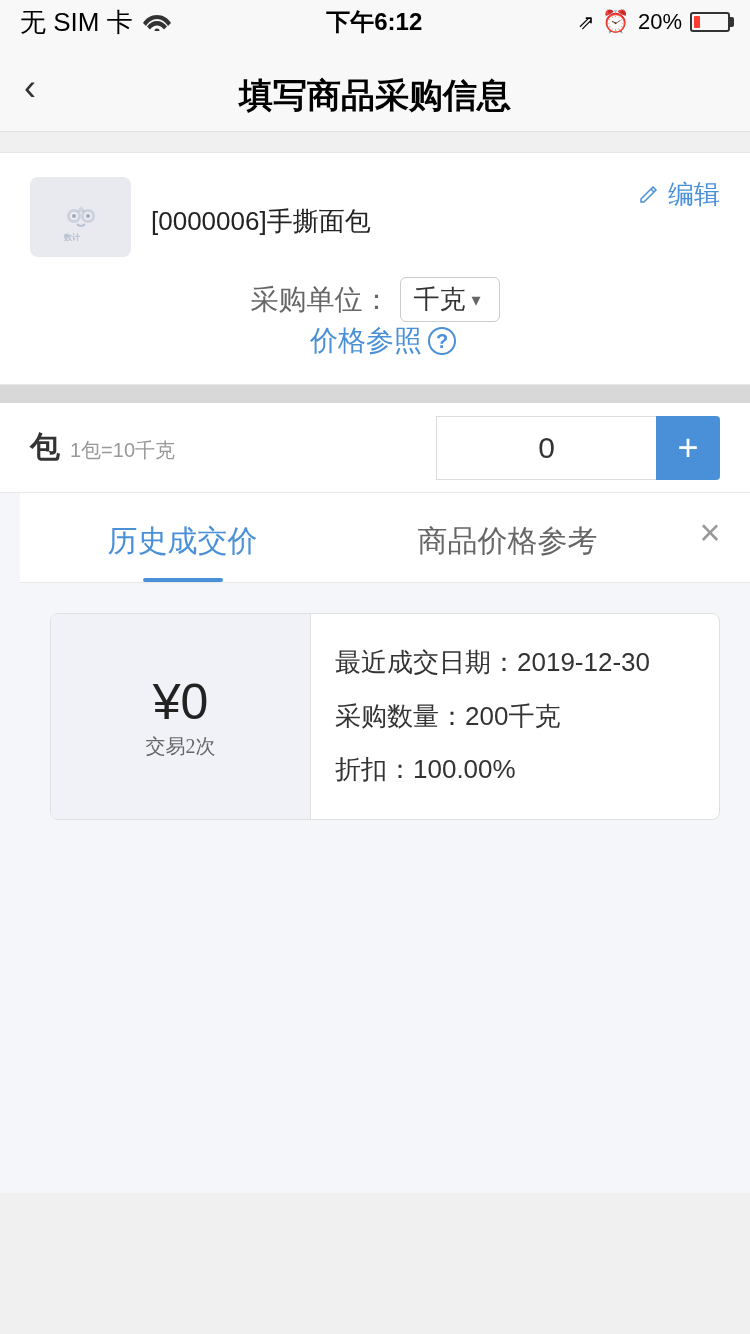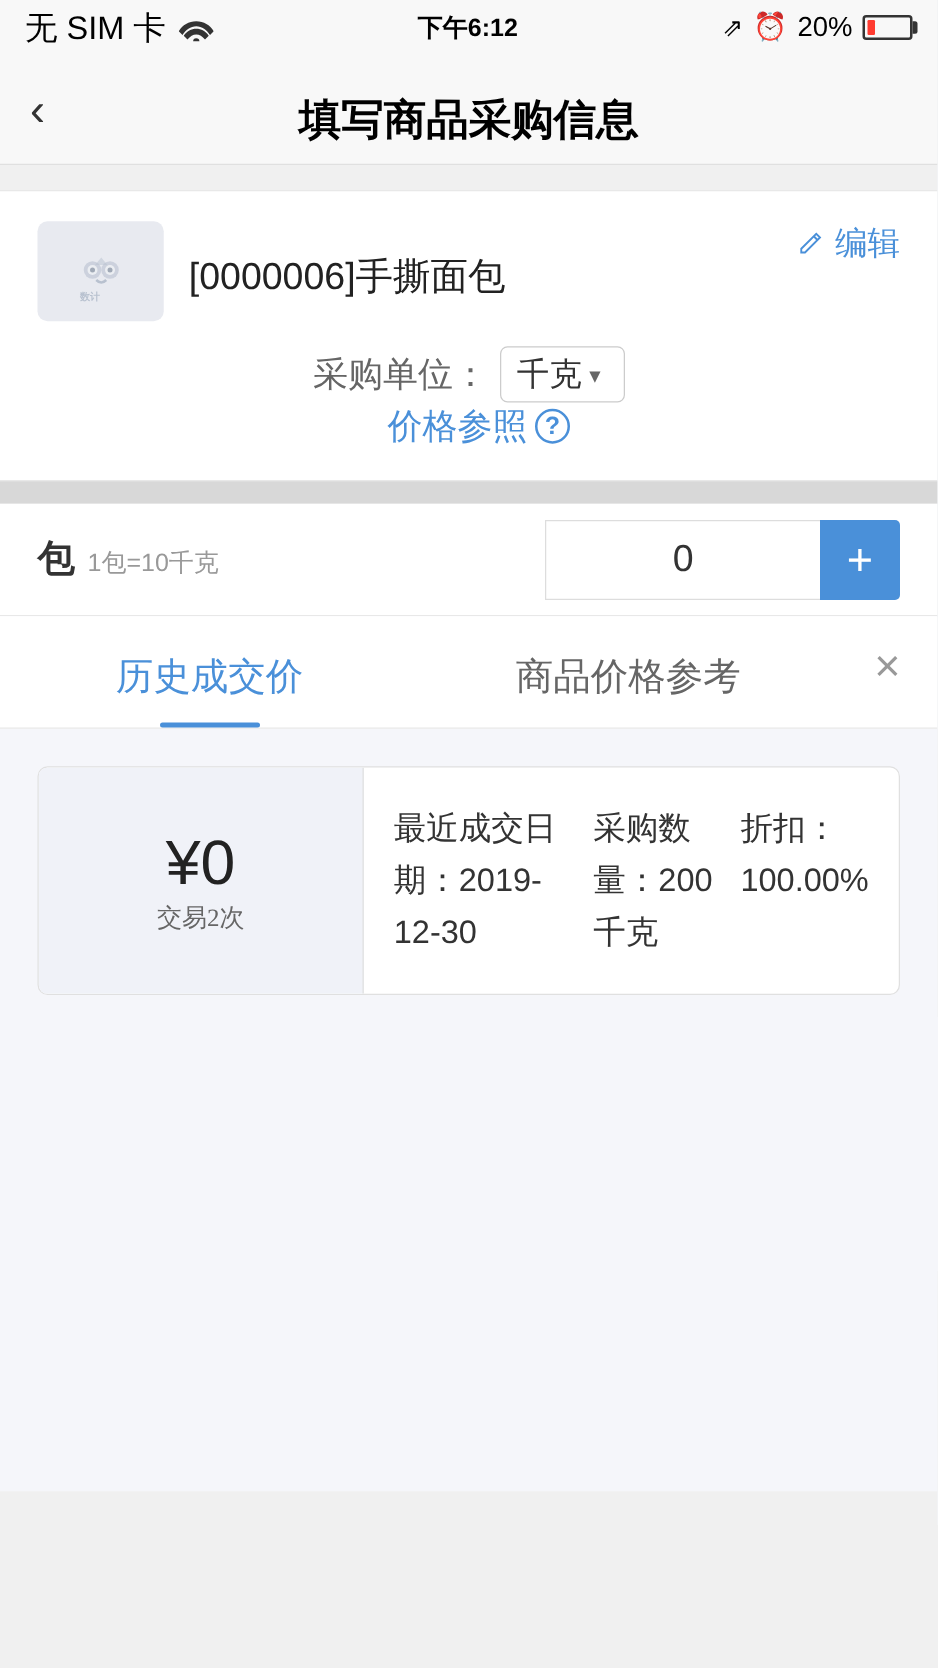--- a/index.html
+++ b/index.html
@@ -20,25 +20,25 @@
       background: #f8f8f8;
       display: flex;
       align-items: center;
       justify-content: space-between;
       padding: 0 20px;
       font-size: 26px;
       font-weight: 500;
     }
     .status-left {
       display: flex;
-      align-items: flex-end;
+      align-items: center;
       gap: 10px;
     }
     .status-center {
-      font-size: 20px;
+      font-size: 24px;
       font-weight: 600;
     }
     .status-right {
       display: flex;
       align-items: center;
       gap: 8px;
       font-size: 22px;
     }
     .battery-icon {
       display: inline-flex;
@@ -125,21 +125,21 @@
       align-items: center;
       justify-content: center;
       overflow: hidden;
     }
     .product-thumb svg {
       width: 50px;
       height: 50px;
       opacity: 0.5;
     }
     .product-name {
-      font-size: 30px;
+      font-size: 26px;
       color: #222;
       font-weight: 500;
       padding-top: 8px;
     }
     .product-edit {
       color: #4a90d9;
       font-size: 26px;
       display: flex;
       align-items: flex-start;
       gap: 4px;
@@ -320,34 +320,35 @@
     .history-count {
       font-size: 20px;
       color: #666;
       margin-top: 2px;
       font-family: Liberation Serif, serif;
     }
     .history-right {
       flex: 1;
       padding: 28px 24px;
       display: flex;
-      flex-direction: row;
+      flex-direction: column;
       justify-content: center;
       gap: 12px;
     }
     .history-detail-row {
       font-size: 26px;
       color: #333;
       line-height: 1.6;
     }
 
     
     .main-content {
       background: #f5f6fa;
       min-height: 700px;
+      padding-left: 20px;
     }
   </style>
 </head>
 <body>
 
 <div class="status-bar">
   <div class="status-left">
     <span>无 SIM 卡</span>
     <span>
       <svg width="28" height="22" viewBox="0 0 28 22">

